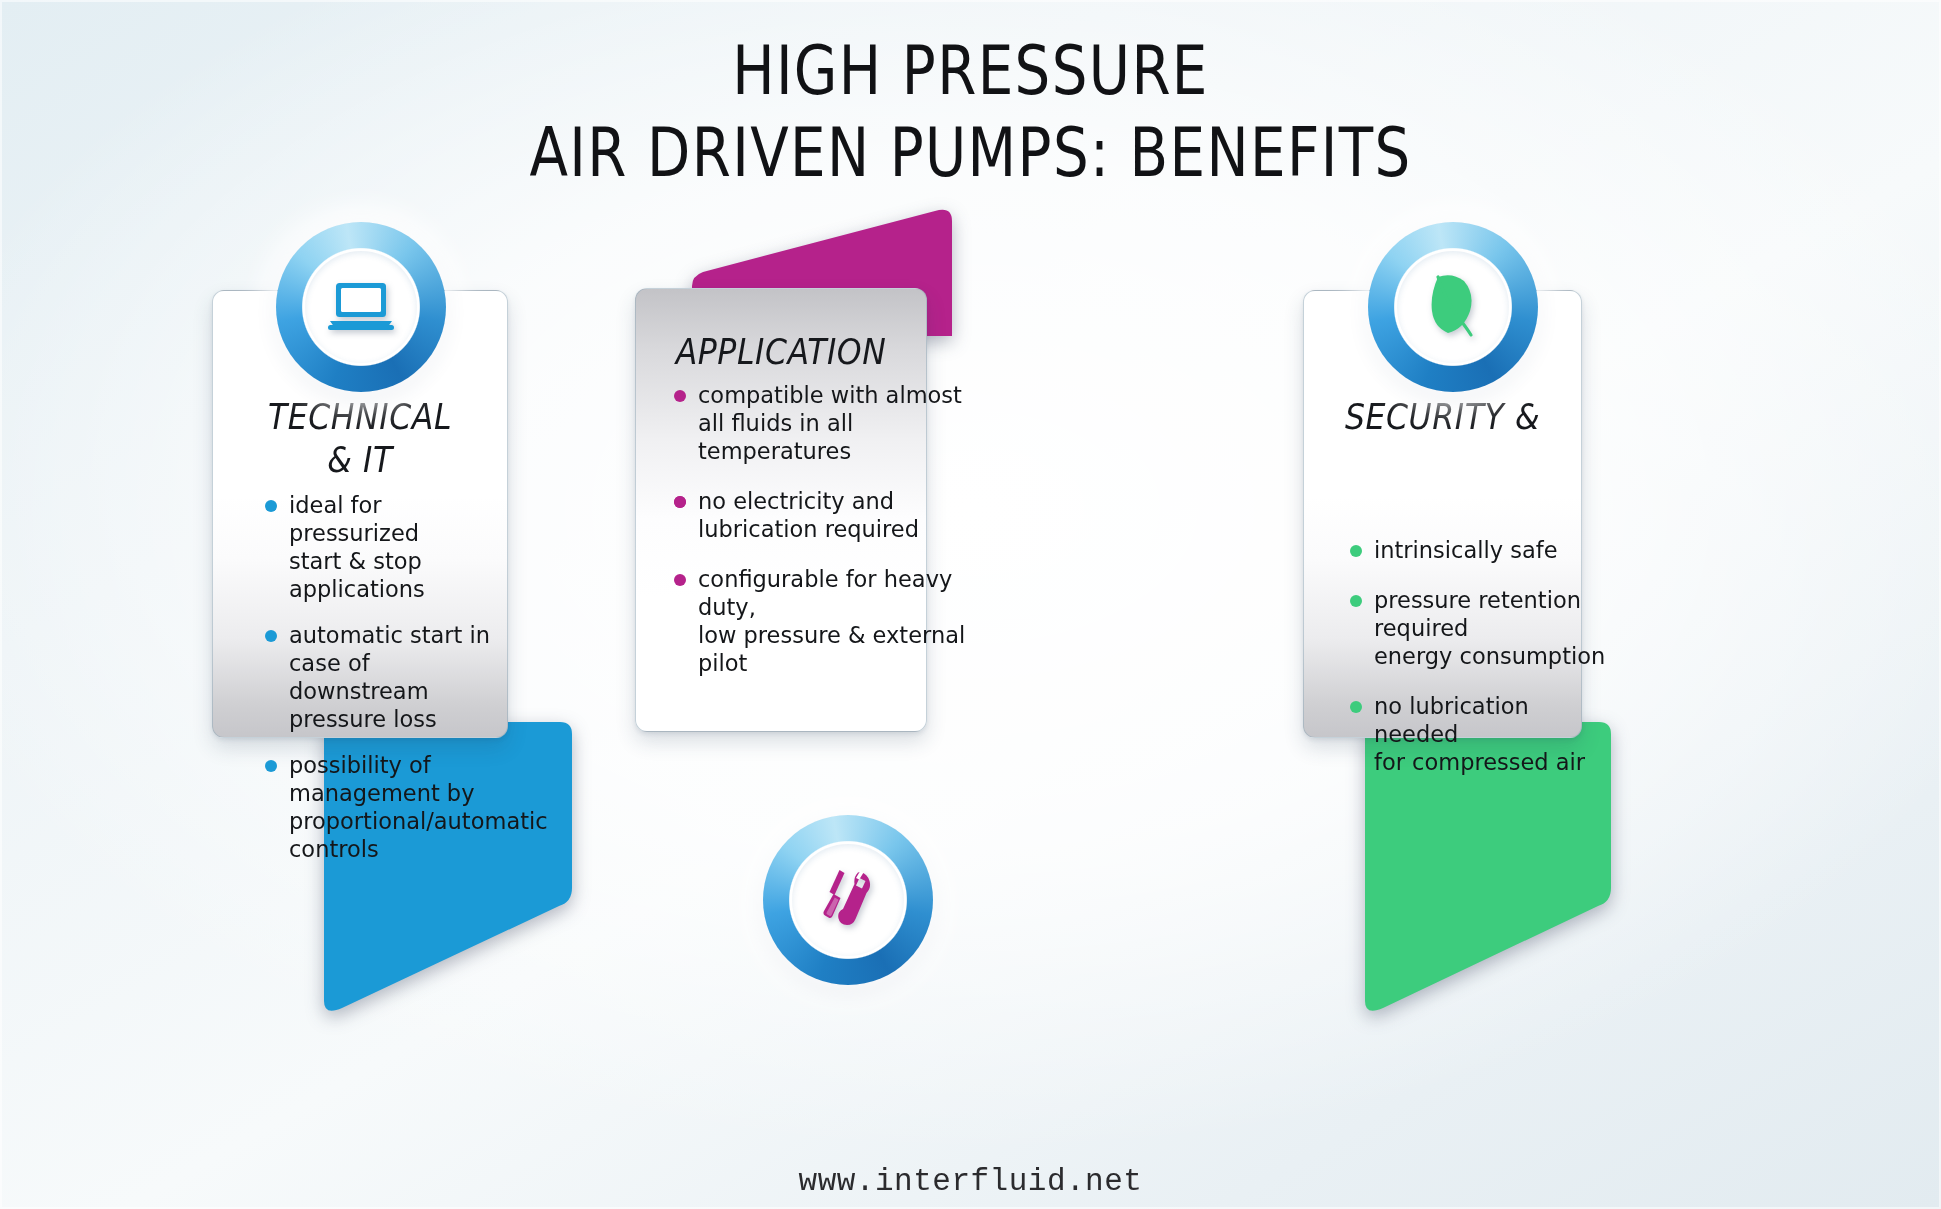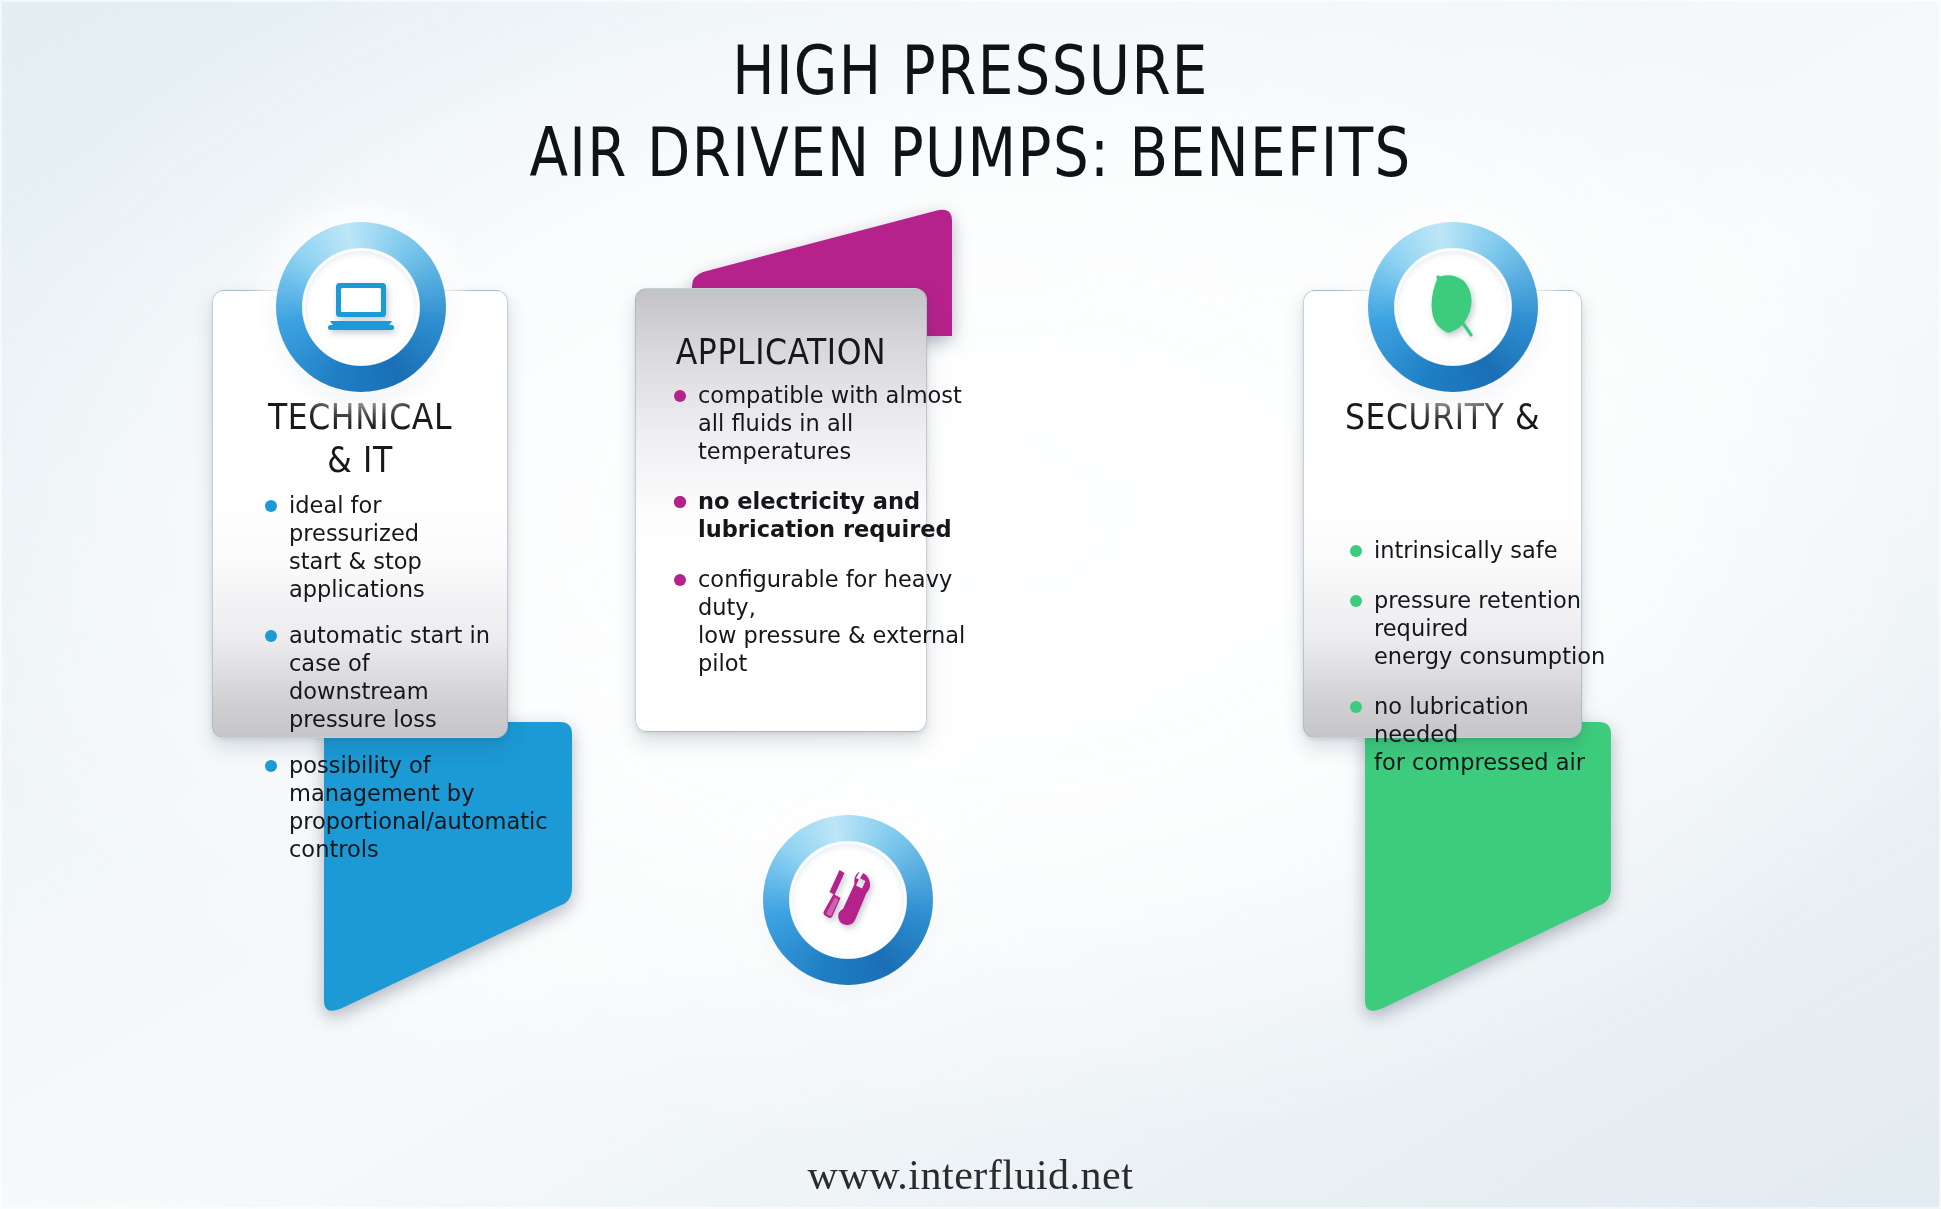--- a/index.html
+++ b/index.html
@@ -58,20 +58,21 @@
     background:linear-gradient(180deg,#c3c3c7 0%,#d9d9dc 14%,#f0f0f2 34%,#fdfdfe 52%,#ffffff 70%,#ffffff 100%);
   }
 
   .card-inner{position:relative;height:100%;box-sizing:border-box;}
 
   .card-title{
     text-align:center;
     font-family:"DejaVu Sans Condensed","Liberation Sans Narrow","Liberation Sans",sans-serif;
     font-size:35px;line-height:43px;color:#16181c;letter-spacing:0.6px;
     font-weight:400;
+    font-style:italic;
   }
 
   ul.bullets{list-style:none;margin:0;padding:0;}
   ul.bullets li{
     position:relative;
     padding-left:30px;
     font-size:22.5px;line-height:28px;color:#141619;
     font-weight:400;
   }
   ul.bullets li .dot{
@@ -103,22 +104,22 @@
     box-shadow:inset 0 2px 6px rgba(60,110,160,0.14);
   }
   .ring-hole svg{display:block;filter:drop-shadow(2px 3px 3px rgba(20,40,70,0.25));}
 
   
   #logo-block{
     position:absolute;left:50%;transform:translateX(-50%);
     bottom:10px;width:470px;text-align:center;z-index:6;
   }
   #logo-url{
-    font-family:Liberation Serif, serif;
-    font-size:42px;color:#2b2b2e;letter-spacing:0.5px;margin-top:2px;
+    font-family:Liberation Mono, monospace;
+    font-size:31px;color:#2b2b2e;letter-spacing:0.5px;margin-top:2px;
   }
   #logo-mark{position:relative;width:300px;height:135px;margin:0 auto;}
   #logo-mark svg{display:block;}
 </style>
 </head>
 <body>
 
 <div id="stage">
 
   <div class="title-wrap">
@@ -192,21 +193,21 @@
 
         <ul class="bullets" style="position:absolute;left:32px;right:-42px;top:92px;">
           <li class="b-pink" style="margin-bottom:22px;">
             <span class="dot"></span>
             <span style="white-space:pre-line;">compatible with almost
 all fluids in all temperatures</span>
           </li>
           <li class="b-pink" style="margin-bottom:22px;">
             <span class="dot"></span>
           </li>
-          <li class="b-pink" style="margin-bottom:22px;font-weight:bold;">
+          <li class="b-pink" style="margin-bottom:22px;">
             <span class="dot"></span>
             <span style="white-space:pre-line;">no electricity and
 lubrication required</span>
           </li>
           <li class="b-pink">
             <span class="dot"></span>
             <span style="white-space:pre-line;">configurable for heavy duty,
 low pressure &amp;  external pilot</span>
           </li>
         </ul>

